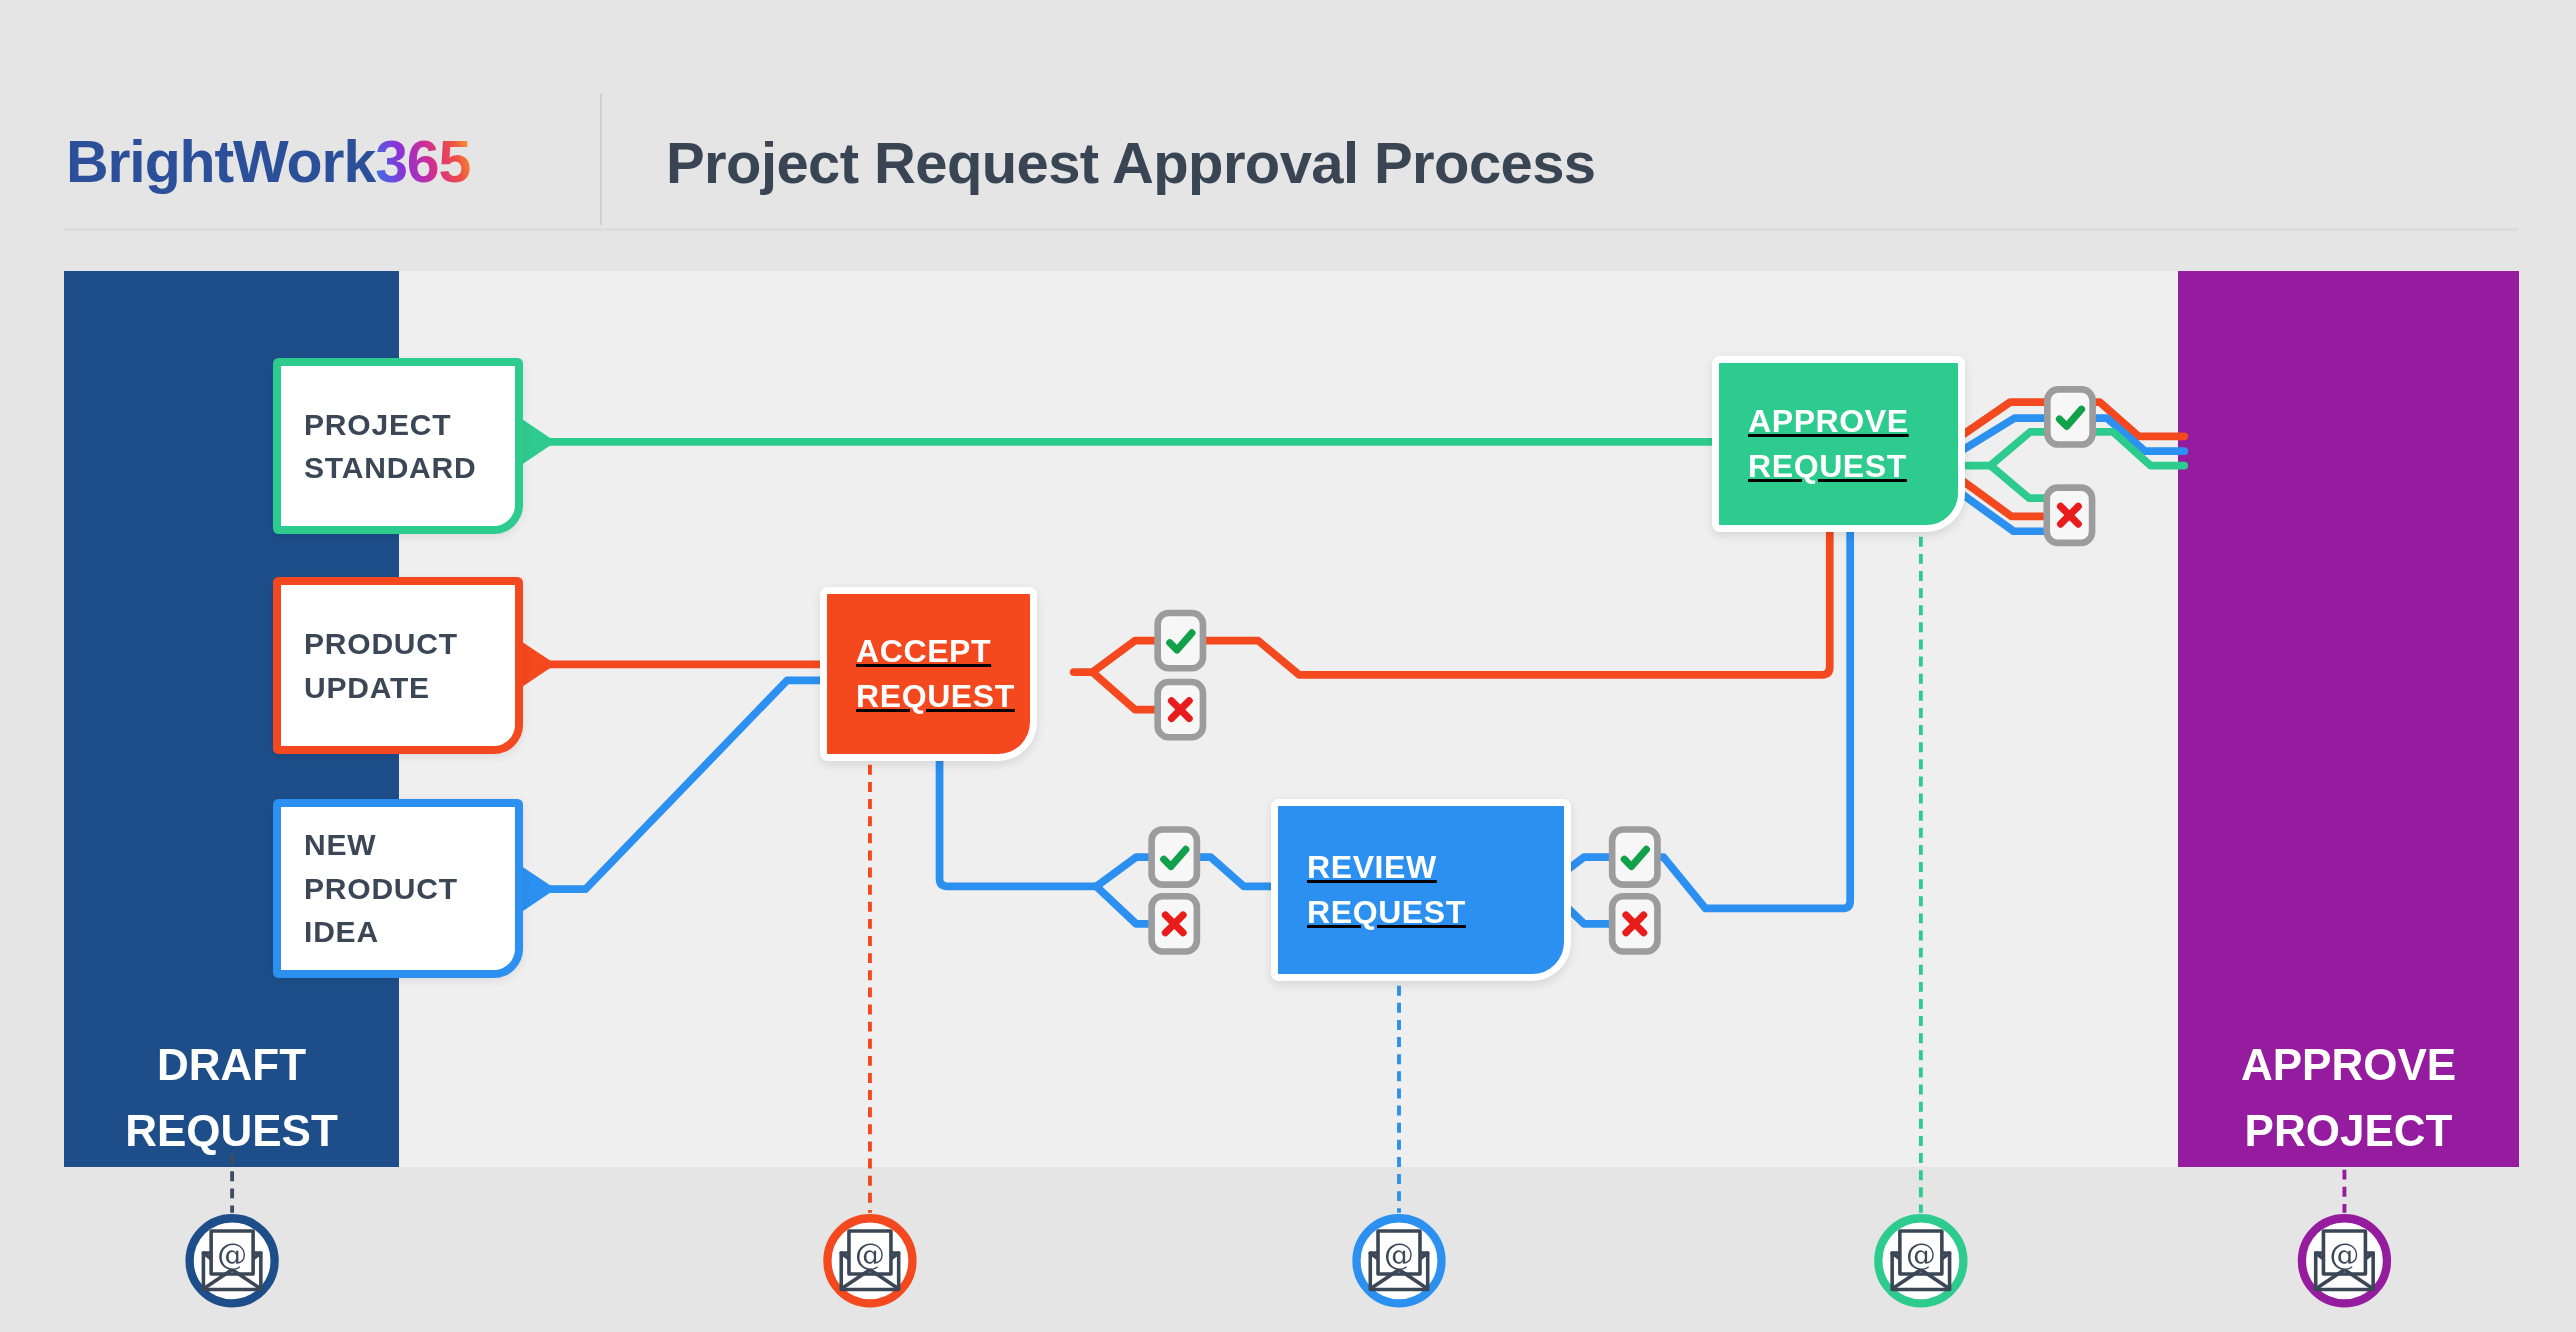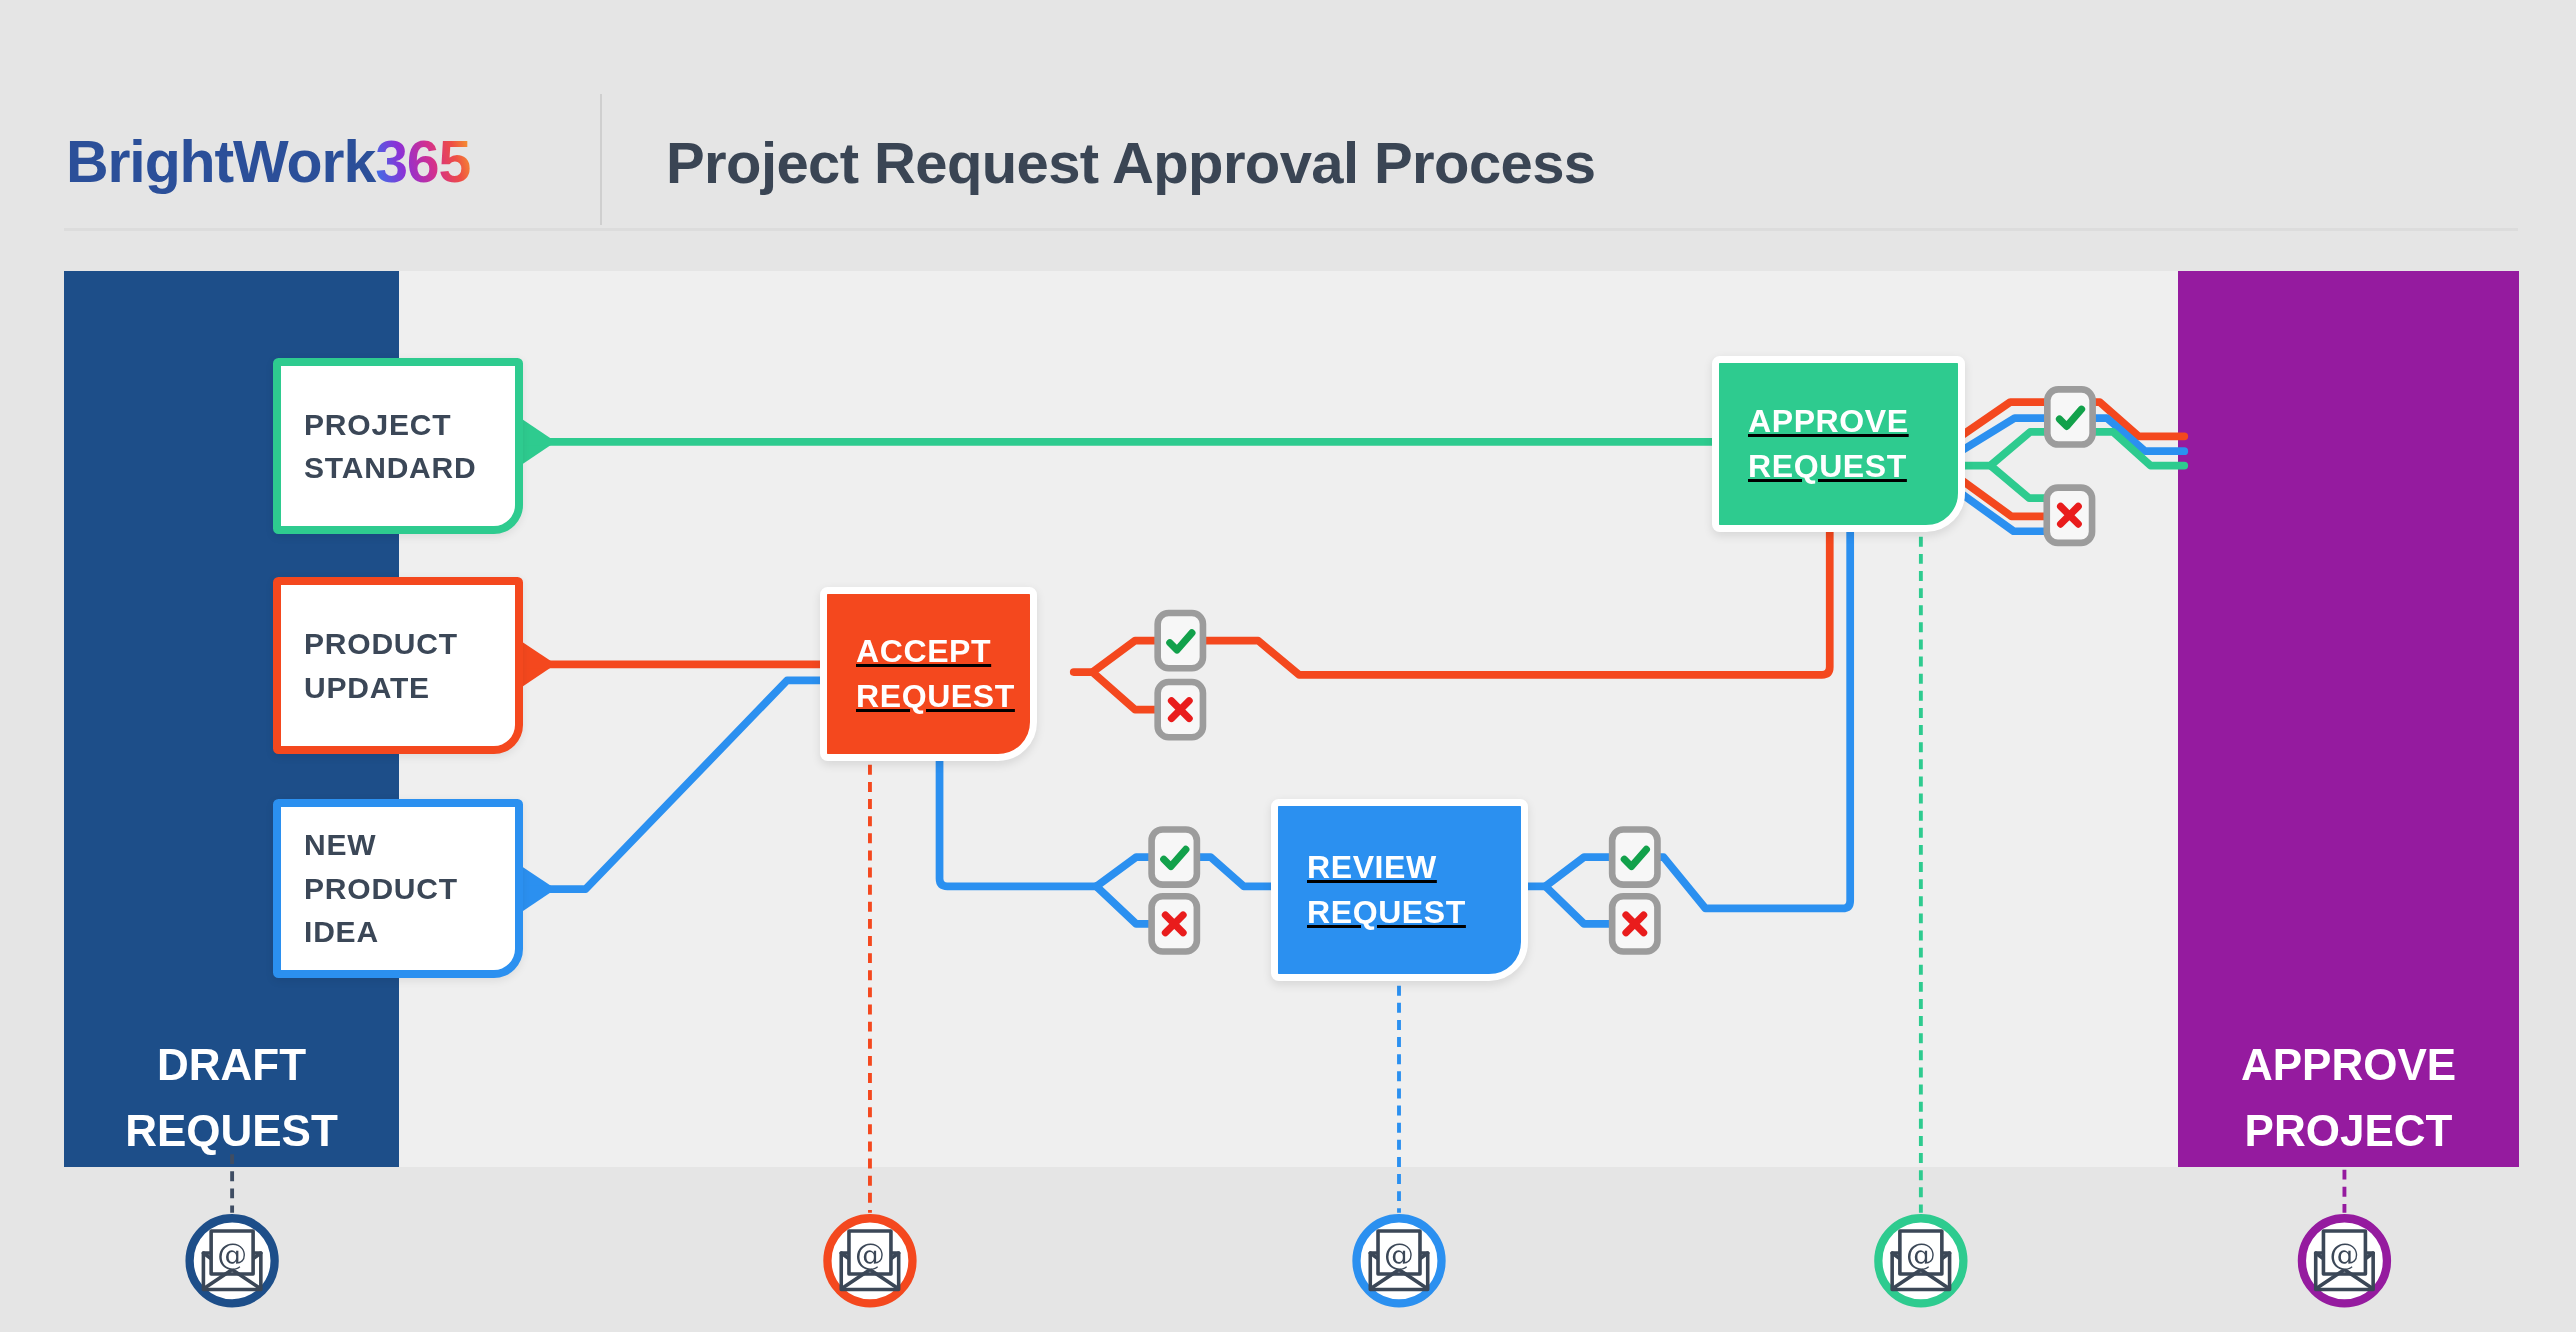--- a/index.html
+++ b/index.html
@@ -47,21 +47,21 @@
   .src .node-label{padding-left:23px;font-size:30px;font-weight:700;color:var(--c-slate);
                    letter-spacing:0.8px;line-height:1.45;white-space:pre-line;}
   .src-project{left:273px;top:358px;width:250px;height:176px;border:8.8px solid var(--c-green);}
   .src-product{left:273px;top:577px;width:250px;height:177px;border:8.8px solid var(--c-orange);}
   .src-idea{left:273px;top:799px;width:250px;height:179px;border:8.8px solid var(--c-blue);}
 
   .stage{border:7.2px solid #fff;border-radius:7.7px 7.7px 39px 7.7px;box-shadow:0 3.3px 10px rgba(0,0,0,.10);text-decoration:underline;}
   .stage .node-label{padding-left:29px;font-size:32px;font-weight:700;color:#fff;
                      letter-spacing:0.6px;line-height:1.42;white-space:pre-line;}
   .stage-accept{left:820px;top:587px;width:217px;height:174px;background:var(--c-orange);}
-  .stage-review{left:1271px;top:799px;width:257px;height:182px;background:var(--c-blue);}
+  .stage-review{left:1271px;top:799px;width:300px;height:182px;background:var(--c-blue);}
   .stage-approve{left:1712px;top:356px;width:253px;height:176px;background:var(--c-green);}
 </style>
 </head>
 <body>
 
 <div class="canvas">
 
   <div class="logo">
     <span class="logo-brand">BrightWork</span><span class="logo-suffix">365</span>
   </div>

